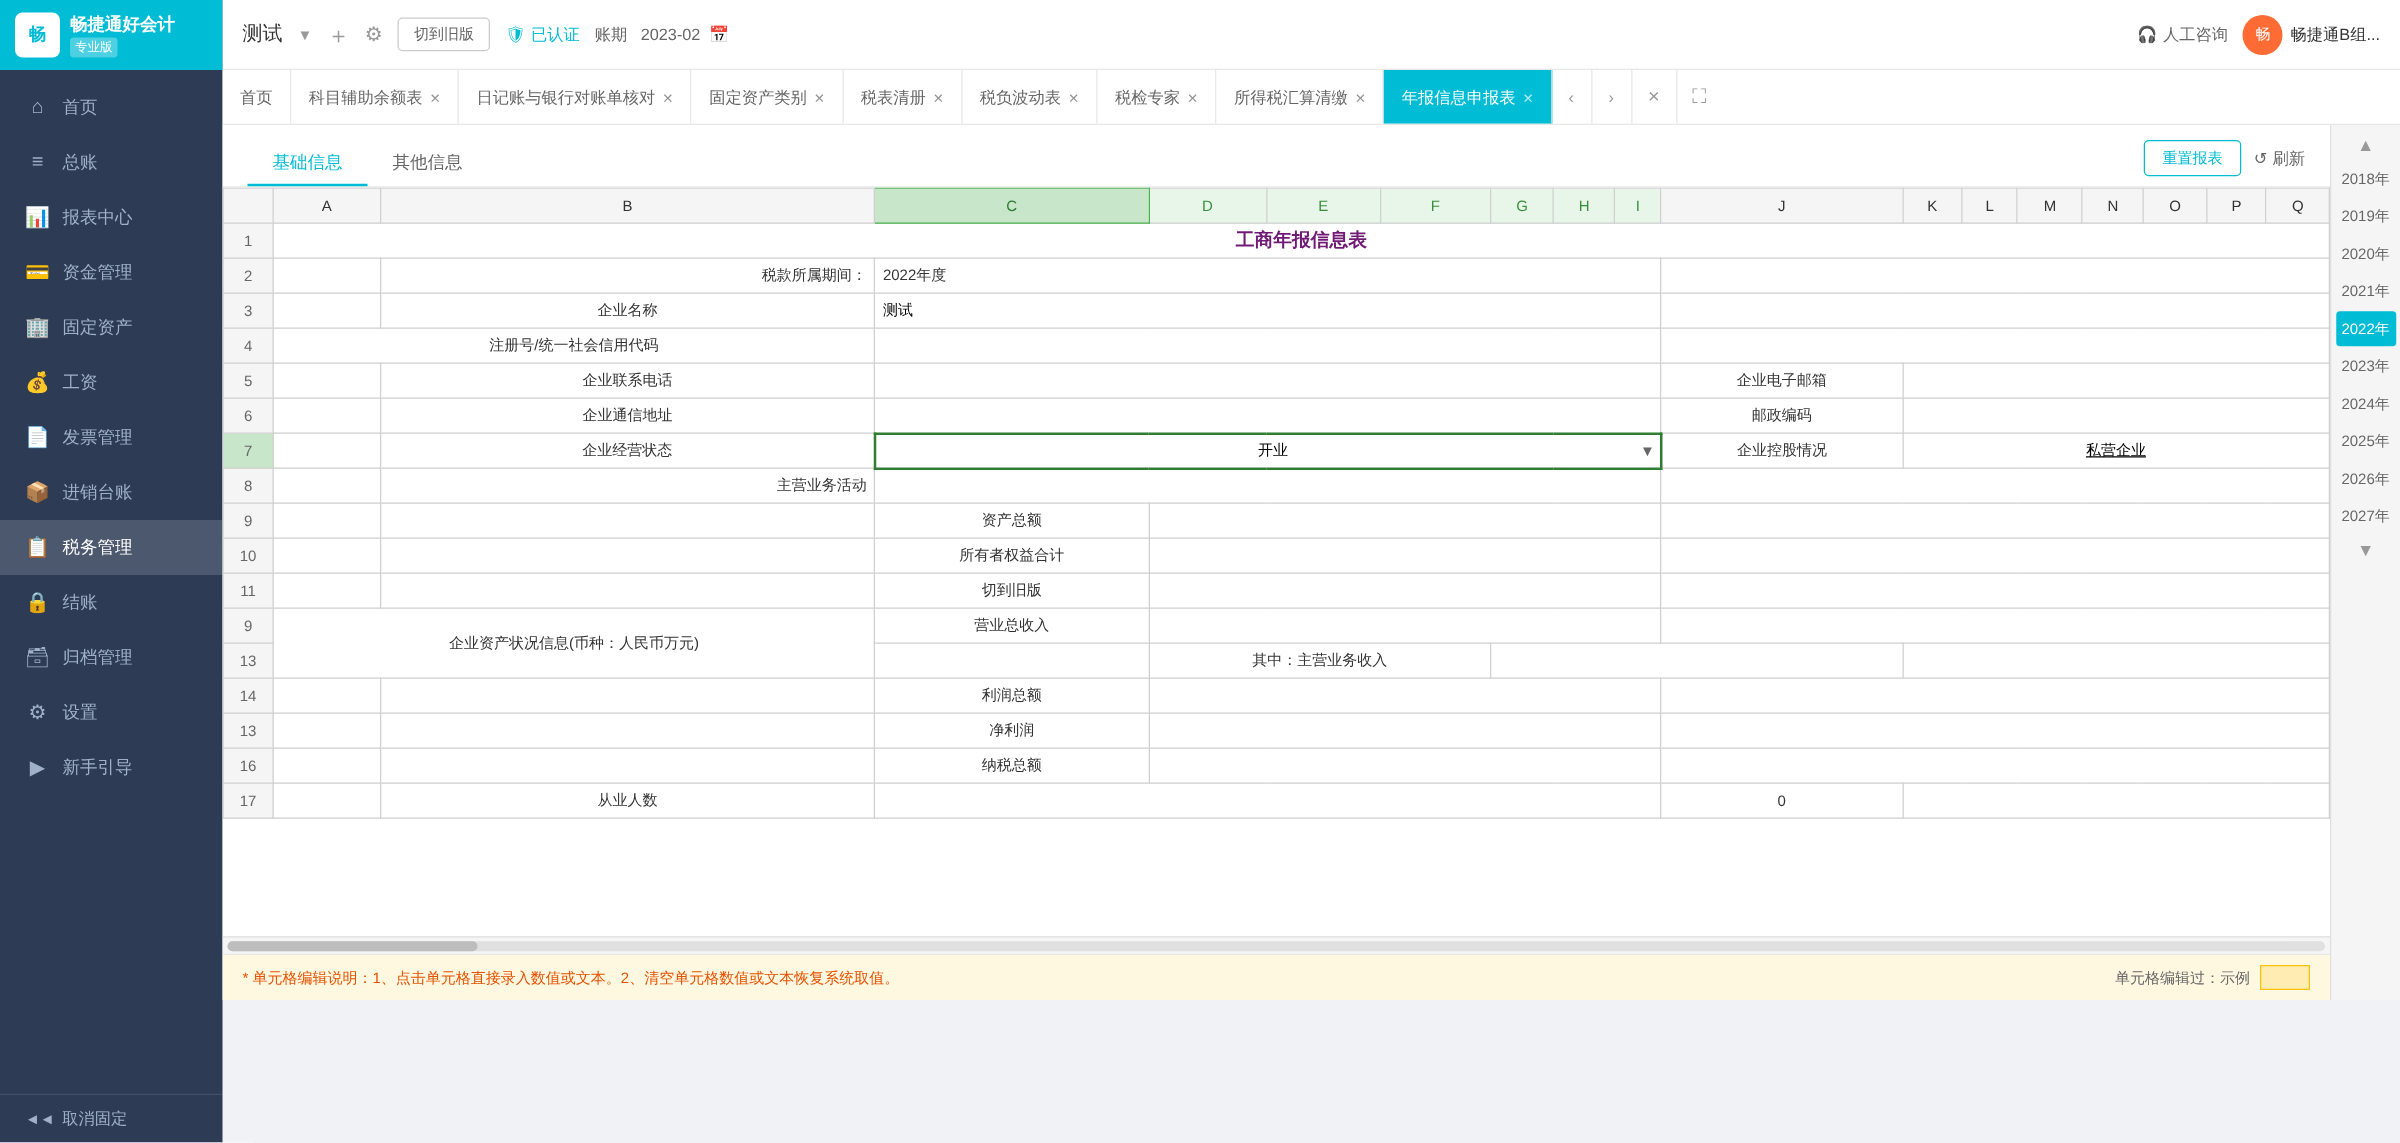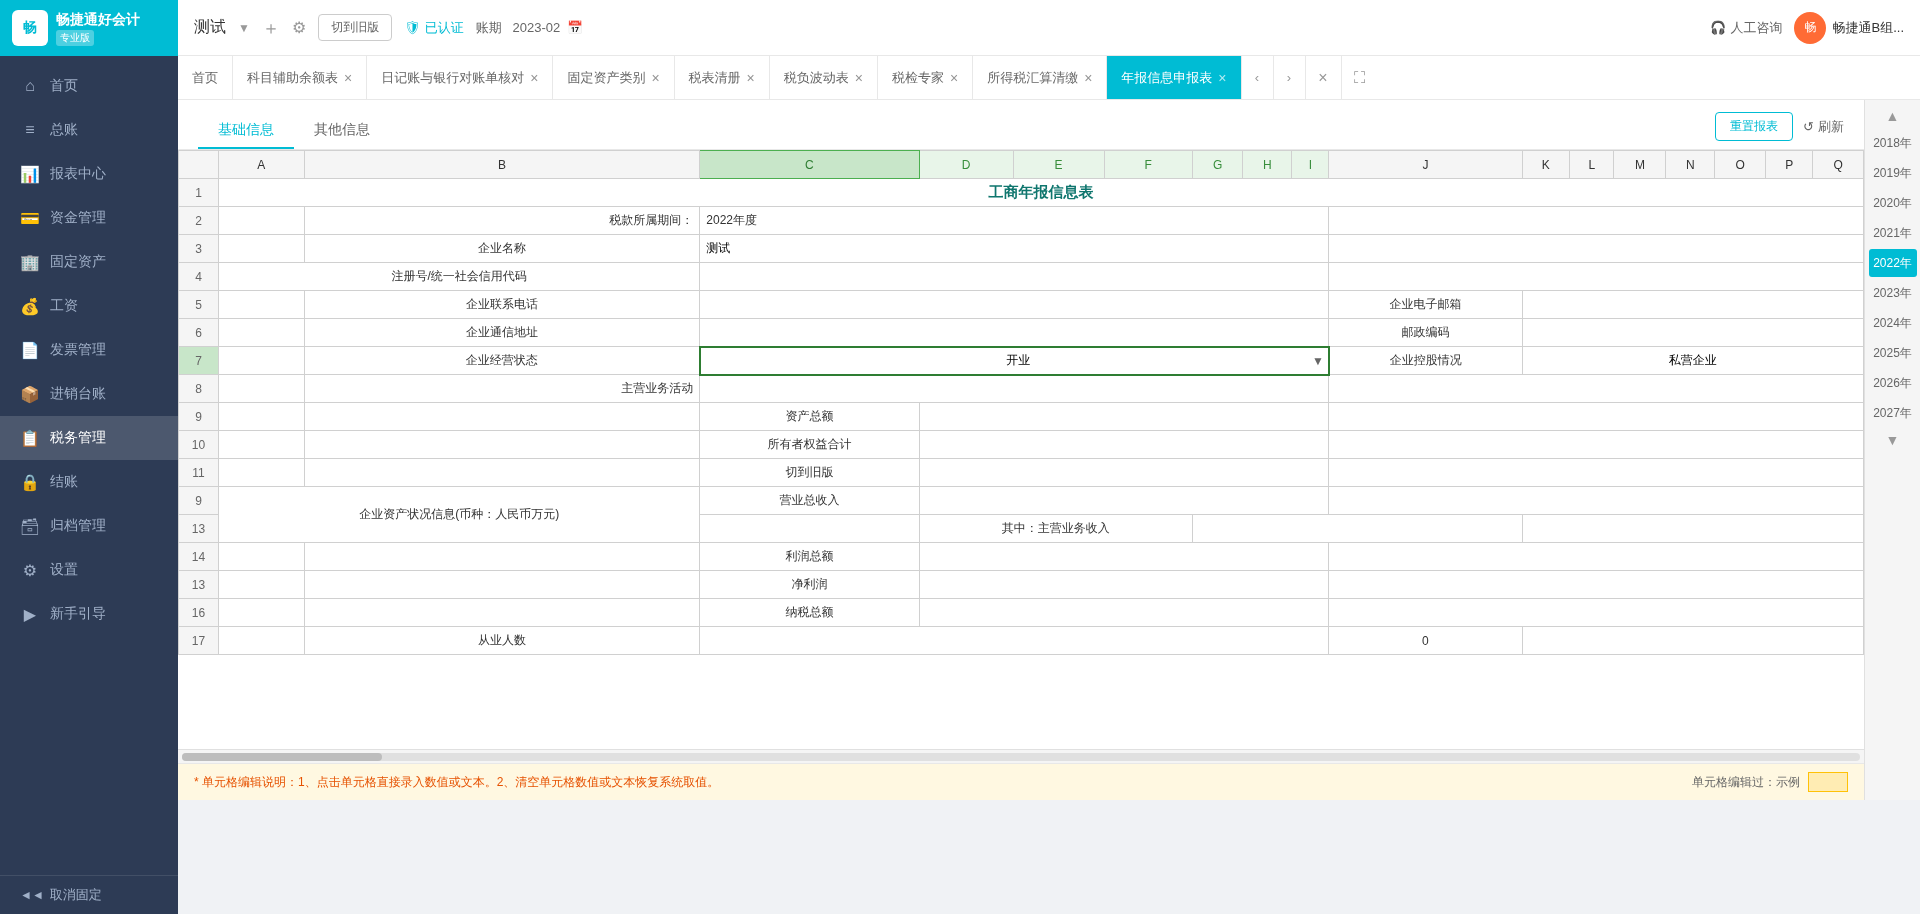--- a/index.html
+++ b/index.html
@@ -71,21 +71,21 @@
     
     
     .col-header { background: #f5f5f5; text-align: center; color: #333; font-weight: normal; }
     .col-header.active-col { background: #c8e6c9; color: #2e7d32; border: 1px solid #4caf50; }
     .col-header.semi-active { background: #e8f5e9; color: #388e3c; }
     
     
     .cell-label { color: #333; text-align: center; }
     .cell-value { color: #333; }
     .cell-active { background: white; border: 2px solid #2e7d32; }
-    .cell-title { text-align: center; font-size: 15px; font-weight: bold; color: #0f766e; }
+    .cell-title { text-align: center; font-size: 15px; font-weight: bold; color: #701a75; }
 
     
     .bottom-bar { padding: 8px 16px; border-top: 1px solid #e8e8e8; background: #fff8e1; display: flex; align-items: center; justify-content: space-between; flex-shrink: 0; }
     .bottom-note { font-size: 12px; color: #e65100; }
     .bottom-example { display: flex; align-items: center; gap: 8px; font-size: 12px; color: #666; }
     .example-box { width: 40px; height: 20px; background: #ffecb3; border: 1px solid #ffc107; }
 
     
     .hscroll { height: 14px; background: #f5f5f5; border-top: 1px solid #e0e0e0; flex-shrink: 0; display: flex; align-items: center; padding: 0 4px; }
     .hscroll-track { flex: 1; height: 8px; background: #e0e0e0; border-radius: 4px; position: relative; }
@@ -334,21 +334,21 @@
 
             <tr>
               <td class="row-num" style="background:#c8e6c9;">7</td>
               <td></td>
               <td class="cell-label" style="text-align:center;">企业经营状态</td>
               <td colspan="7" style="border: 2px solid #2e7d32; text-align:center; position:relative;padding-left:14px;">
                 开业
                 <span style="position:absolute; right:4px; top:50%; transform:translateY(-50%); color:#666;">▼</span>
               </td>
               <td class="cell-label" style="text-align:center;">企业控股情况</td>
-              <td colspan="8" style="text-align:center;">私营企业</td>
+              <td colspan="8" style="text-align:center;text-decoration:underline;">私营企业</td>
             </tr>
 
             <tr>
               <td class="row-num">8</td>
               <td></td>
               <td class="cell-label" style="text-align:right;">主营业务活动</td>
               <td colspan="7"></td>
               <td colspan="9"></td>
             </tr>
 

